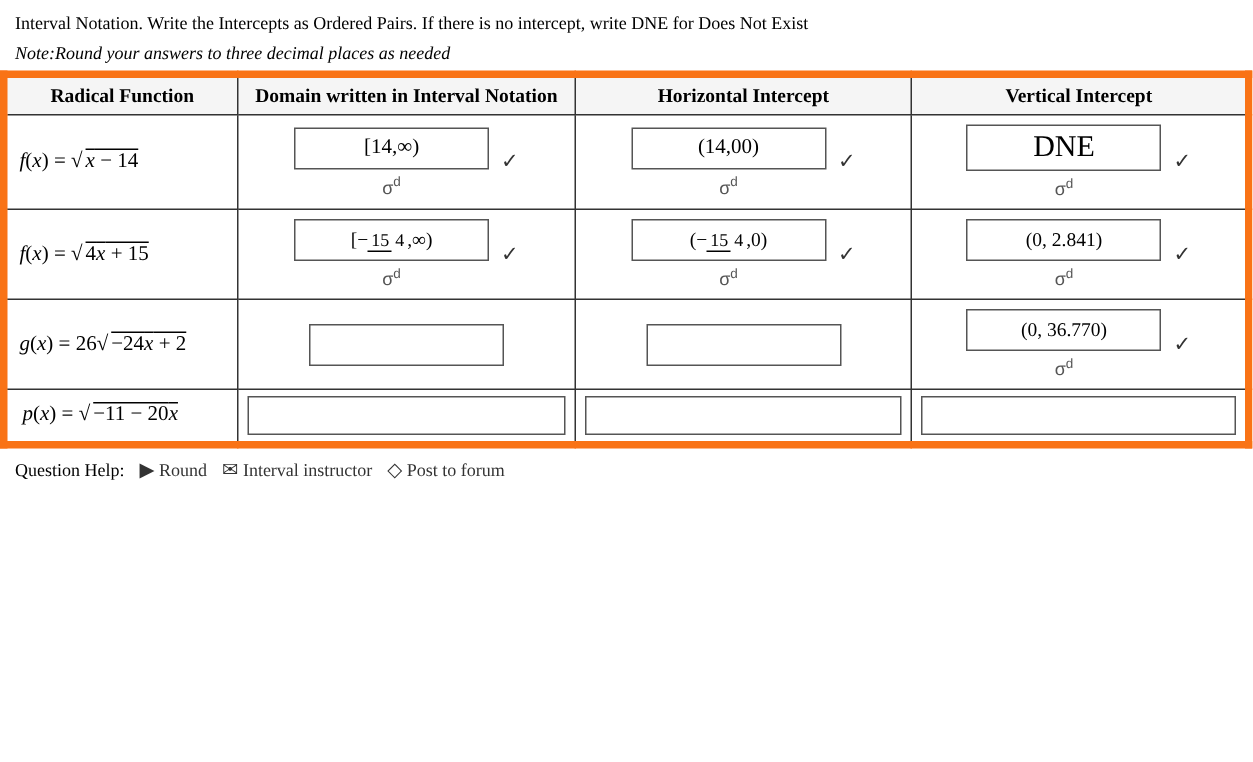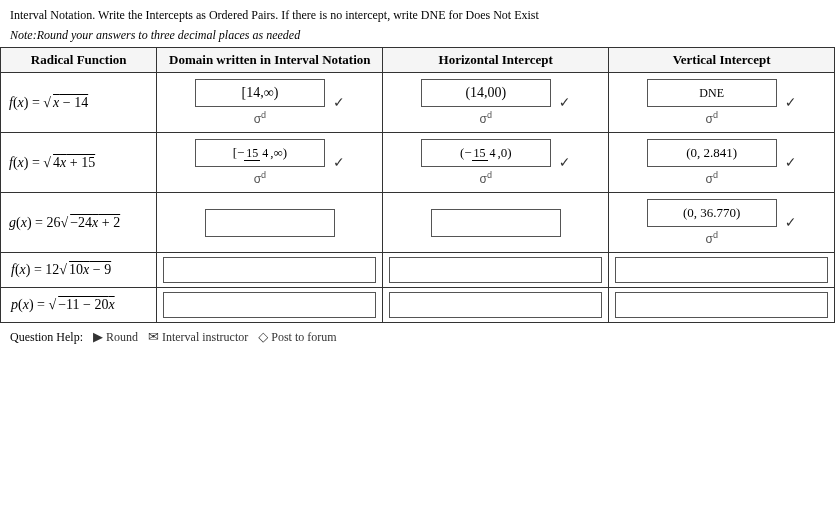--- a/index.html
+++ b/index.html
@@ -16,21 +16,21 @@
       line-height: 1.5;
     }
     .note-text {
       padding: 2px 10px 4px 10px;
       font-size: 12px;
       font-style: italic;
     }
     table {
       width: 100%;
       border-collapse: collapse;
-      border: 1px solid #f97316;
+      border: 5px solid #f97316;
     }
     th, td {
       border: 1px solid #333;
       padding: 4px 6px;
       vertical-align: middle;
       text-align: center;
     }
     th {
       background: #f5f5f5;
       font-weight: bold;
@@ -187,21 +187,21 @@
               <span class="sigma-icon">σ<sup style="font-size:9px;">d</sup></span>
             </button>
           </div>
           <span class="check-icon">✓</span>
         </div>
       </td>
       <td class="vert-col">
         <div class="cell-with-check">
           <div class="input-group">
             <div class="answer-box filled">
-              <span style="font-size:12px;">DNE</span>
+              <span style="font-size:20px;">DNE</span>
             </div>
             <button class="small-edit-btn">
               <span class="sigma-icon">σ<sup style="font-size:9px;">d</sup></span>
             </button>
           </div>
           <span class="check-icon">✓</span>
         </div>
       </td>
     </tr>
 
@@ -278,34 +278,20 @@
             </div>
             <button class="small-edit-btn">
               <span class="sigma-icon">σ<sup style="font-size:9px;">d</sup></span>
             </button>
           </div>
           <span class="check-icon">✓</span>
         </div>
       </td>
     </tr>
 
-    <tr>
-      <td class="func-cell func-col">
-        <span class="math-content"><i>f</i>(<i>x</i>) = 12√<span style="text-decoration:overline; padding-left:2px;">10<i>x</i> − 9</span></span>
-      </td>
-      <td class="domain-col">
-        <div class="answer-box" style="min-width:130px; min-height:26px;"></div>
-      </td>
-      <td class="horiz-col">
-        <div class="answer-box" style="min-width:130px; min-height:26px;"></div>
-      </td>
-      <td class="vert-col">
-        <div class="answer-box" style="min-width:130px; min-height:26px;"></div>
-      </td>
-    </tr>
 
     <tr>
       <td class="func-cell func-col">
         <span class="math-content"><i>p</i>(<i>x</i>) = √<span style="text-decoration:overline; padding-left:2px;">−11 − 20<i>x</i></span></span>
       </td>
       <td class="domain-col">
         <div class="answer-box" style="min-width:130px; min-height:26px;"></div>
       </td>
       <td class="horiz-col">
         <div class="answer-box" style="min-width:130px; min-height:26px;"></div>

